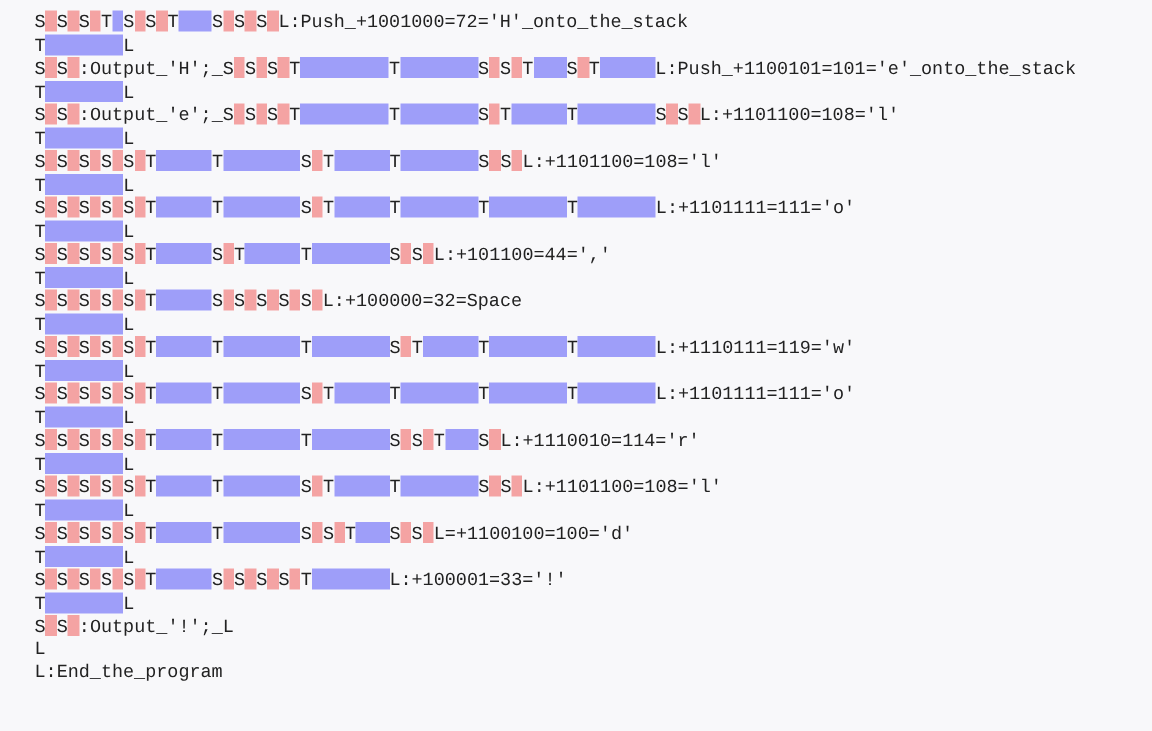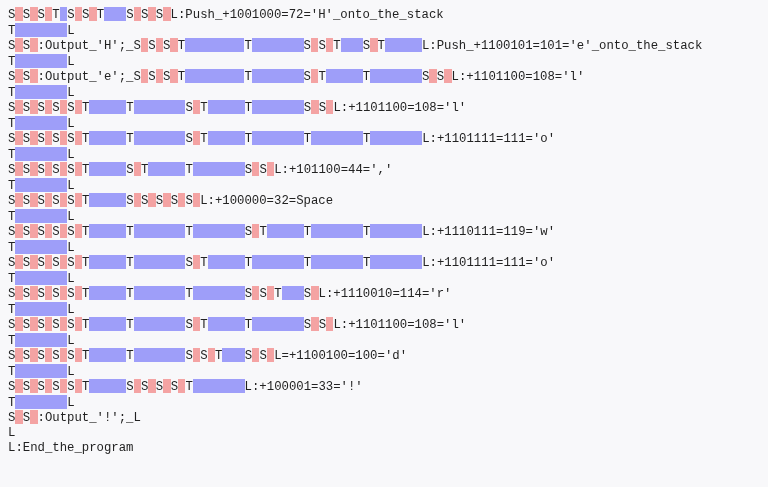--- a/index.html
+++ b/index.html
@@ -1,21 +1,21 @@
 <!DOCTYPE html>
 <html><head>
 <meta charset="utf-8">
 <style>
   html, body { margin: 0; padding: 0; }
   body {
     width: 768px; height: 487px; overflow: hidden;
     background: #f8f8fa;
   }
   #code {
-    position: absolute; left: 8px; top: 7px;
+    position: absolute; left: 23px; top: 7px;
     font-family: "Liberation Mono", "DejaVu Sans Mono", monospace;
     font-size: 12.3px;
     line-height: 15.5px;
     color: #222;
     white-space: pre;
   }
   .line { height: 15.5px; display: block; }
   .sp { display: inline-block; width: 7.4px; height: 14px; vertical-align: -3px; background: #f4a3a3; }
   .tab { display: inline-block; height: 14px; vertical-align: -3px; background: #9e9ef9; }
 </style>

